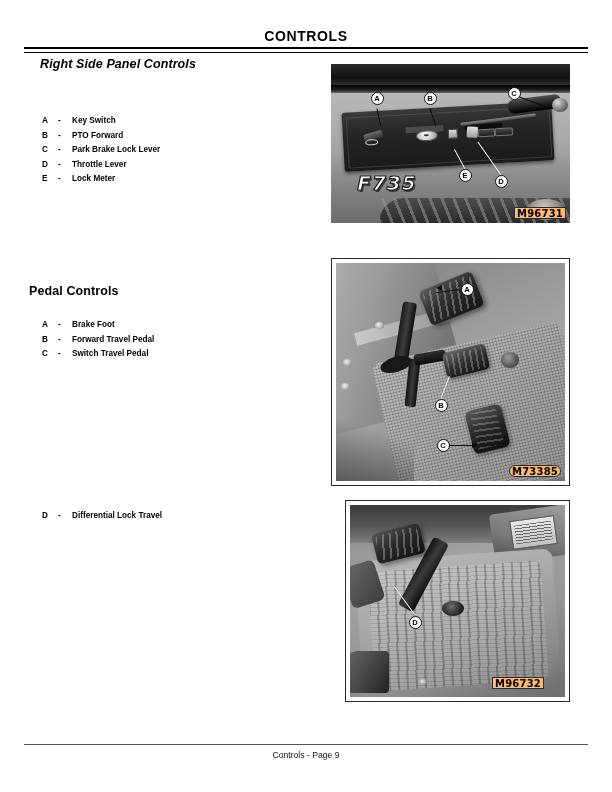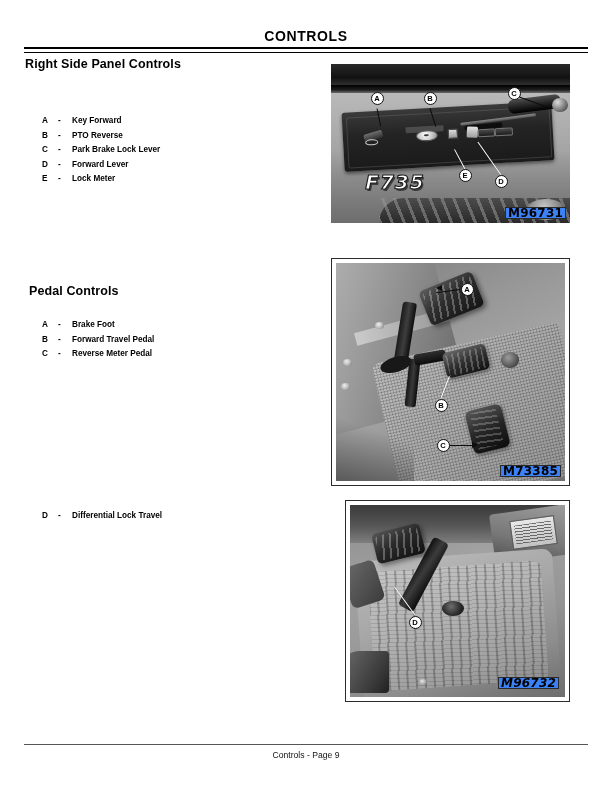--- a/index.html
+++ b/index.html
@@ -47,21 +47,21 @@
   }
 
   
   .section-heading {
     position: absolute;
     font-size: 12.5px;
     font-weight: bold;
     letter-spacing: 0.1px;
     white-space: nowrap;
   }
-  #heading-right-side { left: 25px; top: 57px; }
+  #heading-right-side { left: 40px; top: 57px; font-style: italic; }
   #heading-foot       { left: 29px; top: 284px; }
 
   
   .legend {
     position: absolute;
     font-size: 8.2px;
     font-weight: bold;
   }
   #legend-right-side { left: 42px; top: 116px; }
   #legend-foot       { left: 42px; top: 320px; }
@@ -194,21 +194,21 @@
     background: radial-gradient(circle at 35% 30%, #dcdcdc 0%, #7c7c7c 55%, #2c2c2c 100%);
     border-radius: 50%;
   }
   .p1-railbar {
     position: absolute; left: 56%; top: 24%; width: 36%; height: 4.5%;
     background: linear-gradient(180deg, #8d8d8d 0%, #4e4e4e 100%);
     border-radius: 2px; transform: rotate(-4deg);
   }
   .p1-decal {
     position: absolute; left: 11%; top: 67%; width: 42%; height: 15%;
-    display: flex; align-items: flex-end; margin-left: 8px;
+    display: flex; align-items: flex-start;
   }
   .p1-decal span {
     font-family: "DejaVu Sans", sans-serif;
     font-size: 20px;
     font-weight: bold;
     font-style: italic;
     color: #ffffff;
     letter-spacing: 1px;
     -webkit-text-stroke: 1.2px #1d1d1d;
     text-shadow: 1.5px 1.5px 0 rgba(0,0,0,0.55);
@@ -464,24 +464,24 @@
   }
   .arrowhead {
     position: absolute;
     width: 0; height: 0;
     z-index: 5;
   }
 
   
   .img-id {
     position: absolute;
-    background: #3b82f6;
+    background: #fdba74;
     color: #000000;
     font-family: "DejaVu Sans", sans-serif;
-    font-size: 12px;
+    font-size: 10px;
     font-weight: bold;
     letter-spacing: 0.2px;
     padding: 0.5px 2px;
     border: 0.6px solid #2a2a2a;
     z-index: 7;
     line-height: 9px;
   }
 
   
   .footer-rule {
@@ -510,36 +510,36 @@
 </div>
 <div class="rule-thick"></div>
 <div class="rule-thin"></div>
 
 <div class="section-heading" id="heading-right-side">Right Side Panel Controls</div>
 
 <div class="legend" id="legend-right-side">
   <div class="legend-row">
     <span class="legend-key">A</span>
     <span class="legend-dash">-</span>
-    <span class="legend-label">Key Forward</span>
+    <span class="legend-label">Key Switch</span>
   </div>
   <div class="legend-row">
     <span class="legend-key">B</span>
     <span class="legend-dash">-</span>
-    <span class="legend-label">PTO Reverse</span>
+    <span class="legend-label">PTO Forward</span>
   </div>
   <div class="legend-row">
     <span class="legend-key">C</span>
     <span class="legend-dash">-</span>
     <span class="legend-label">Park Brake Lock Lever</span>
   </div>
   <div class="legend-row">
     <span class="legend-key">D</span>
     <span class="legend-dash">-</span>
-    <span class="legend-label">Forward Lever</span>
+    <span class="legend-label">Throttle Lever</span>
   </div>
   <div class="legend-row">
     <span class="legend-key">E</span>
     <span class="legend-dash">-</span>
     <span class="legend-label">Lock Meter</span>
   </div>
 </div>
 
 <div class="photo" id="photo-panel">
   <div class="photo-inner">
@@ -601,21 +601,21 @@
     <span class="legend-label">Brake Foot</span>
   </div>
   <div class="legend-row">
     <span class="legend-key">B</span>
     <span class="legend-dash">-</span>
     <span class="legend-label">Forward Travel Pedal</span>
   </div>
   <div class="legend-row">
     <span class="legend-key">C</span>
     <span class="legend-dash">-</span>
-    <span class="legend-label">Reverse Meter Pedal</span>
+    <span class="legend-label">Switch Travel Pedal</span>
   </div>
 </div>
 
 <div class="photo framed" id="photo-pedals">
   <div class="photo-inner">
     <div class="p2-bg"></div>
     <div class="p2-console"></div>
     <div class="p2-console-edge"></div>
     <div class="p2-floor">
       <div class="p2-floor-texture"></div>
@@ -641,21 +641,21 @@
     <div class="arrowhead" style="left:100px; top:22px; border-top:3.5px solid transparent; border-bottom:3.5px solid transparent; border-right:6px solid #0d0d0d;"></div>
     <div class="callout" style="left:131px; top:26px;">A</div>
 
     <div class="leader-white" style="left:105px; top:135px; width:24px; transform:rotate(-69deg);"></div>
     <div class="callout" style="left:105px; top:142px;">B</div>
 
     <div class="leader" style="left:113px; top:182px; width:25px; transform:rotate(0deg);"></div>
     <div class="arrowhead" style="left:136px; top:178.5px; border-top:3.5px solid transparent; border-bottom:3.5px solid transparent; border-left:6px solid #0d0d0d;"></div>
     <div class="callout" style="left:107px; top:182px;">C</div>
 
-    <div class="img-id" style="right:4px; bottom:4px;">M73385</div>
+    <div class="img-id" style="right:4px; bottom:4px;border-radius:6px;">M73385</div>
   </div>
 </div>
 
 <div class="legend" id="legend-diff">
   <div class="legend-row">
     <span class="legend-key">D</span>
     <span class="legend-dash">-</span>
     <span class="legend-label">Differential Lock Travel</span>
   </div>
 </div>
@@ -675,18 +675,18 @@
     <div class="p3-lowerleft"></div>
 
     <div class="p3-pedal-arm"></div>
     <div class="p3-pivot"></div>
     <div class="p3-pedal-pad"></div>
     <div class="p3-bolt"></div>
 
     <div class="leader-white" style="left:65px; top:109px; width:35px; transform:rotate(-126deg);"></div>
     <div class="callout" style="left:65px; top:117px;">D</div>
 
-    <div class="img-id" style="right:6px; bottom:8px;font-style:italic;">M96732</div>
+    <div class="img-id" style="right:21px; bottom:8px;">M96732</div>
   </div>
 </div>
 
 <div class="footer-rule"></div>
 <div class="footer-text">Controls - Page 9</div>
 
 </body></html>

